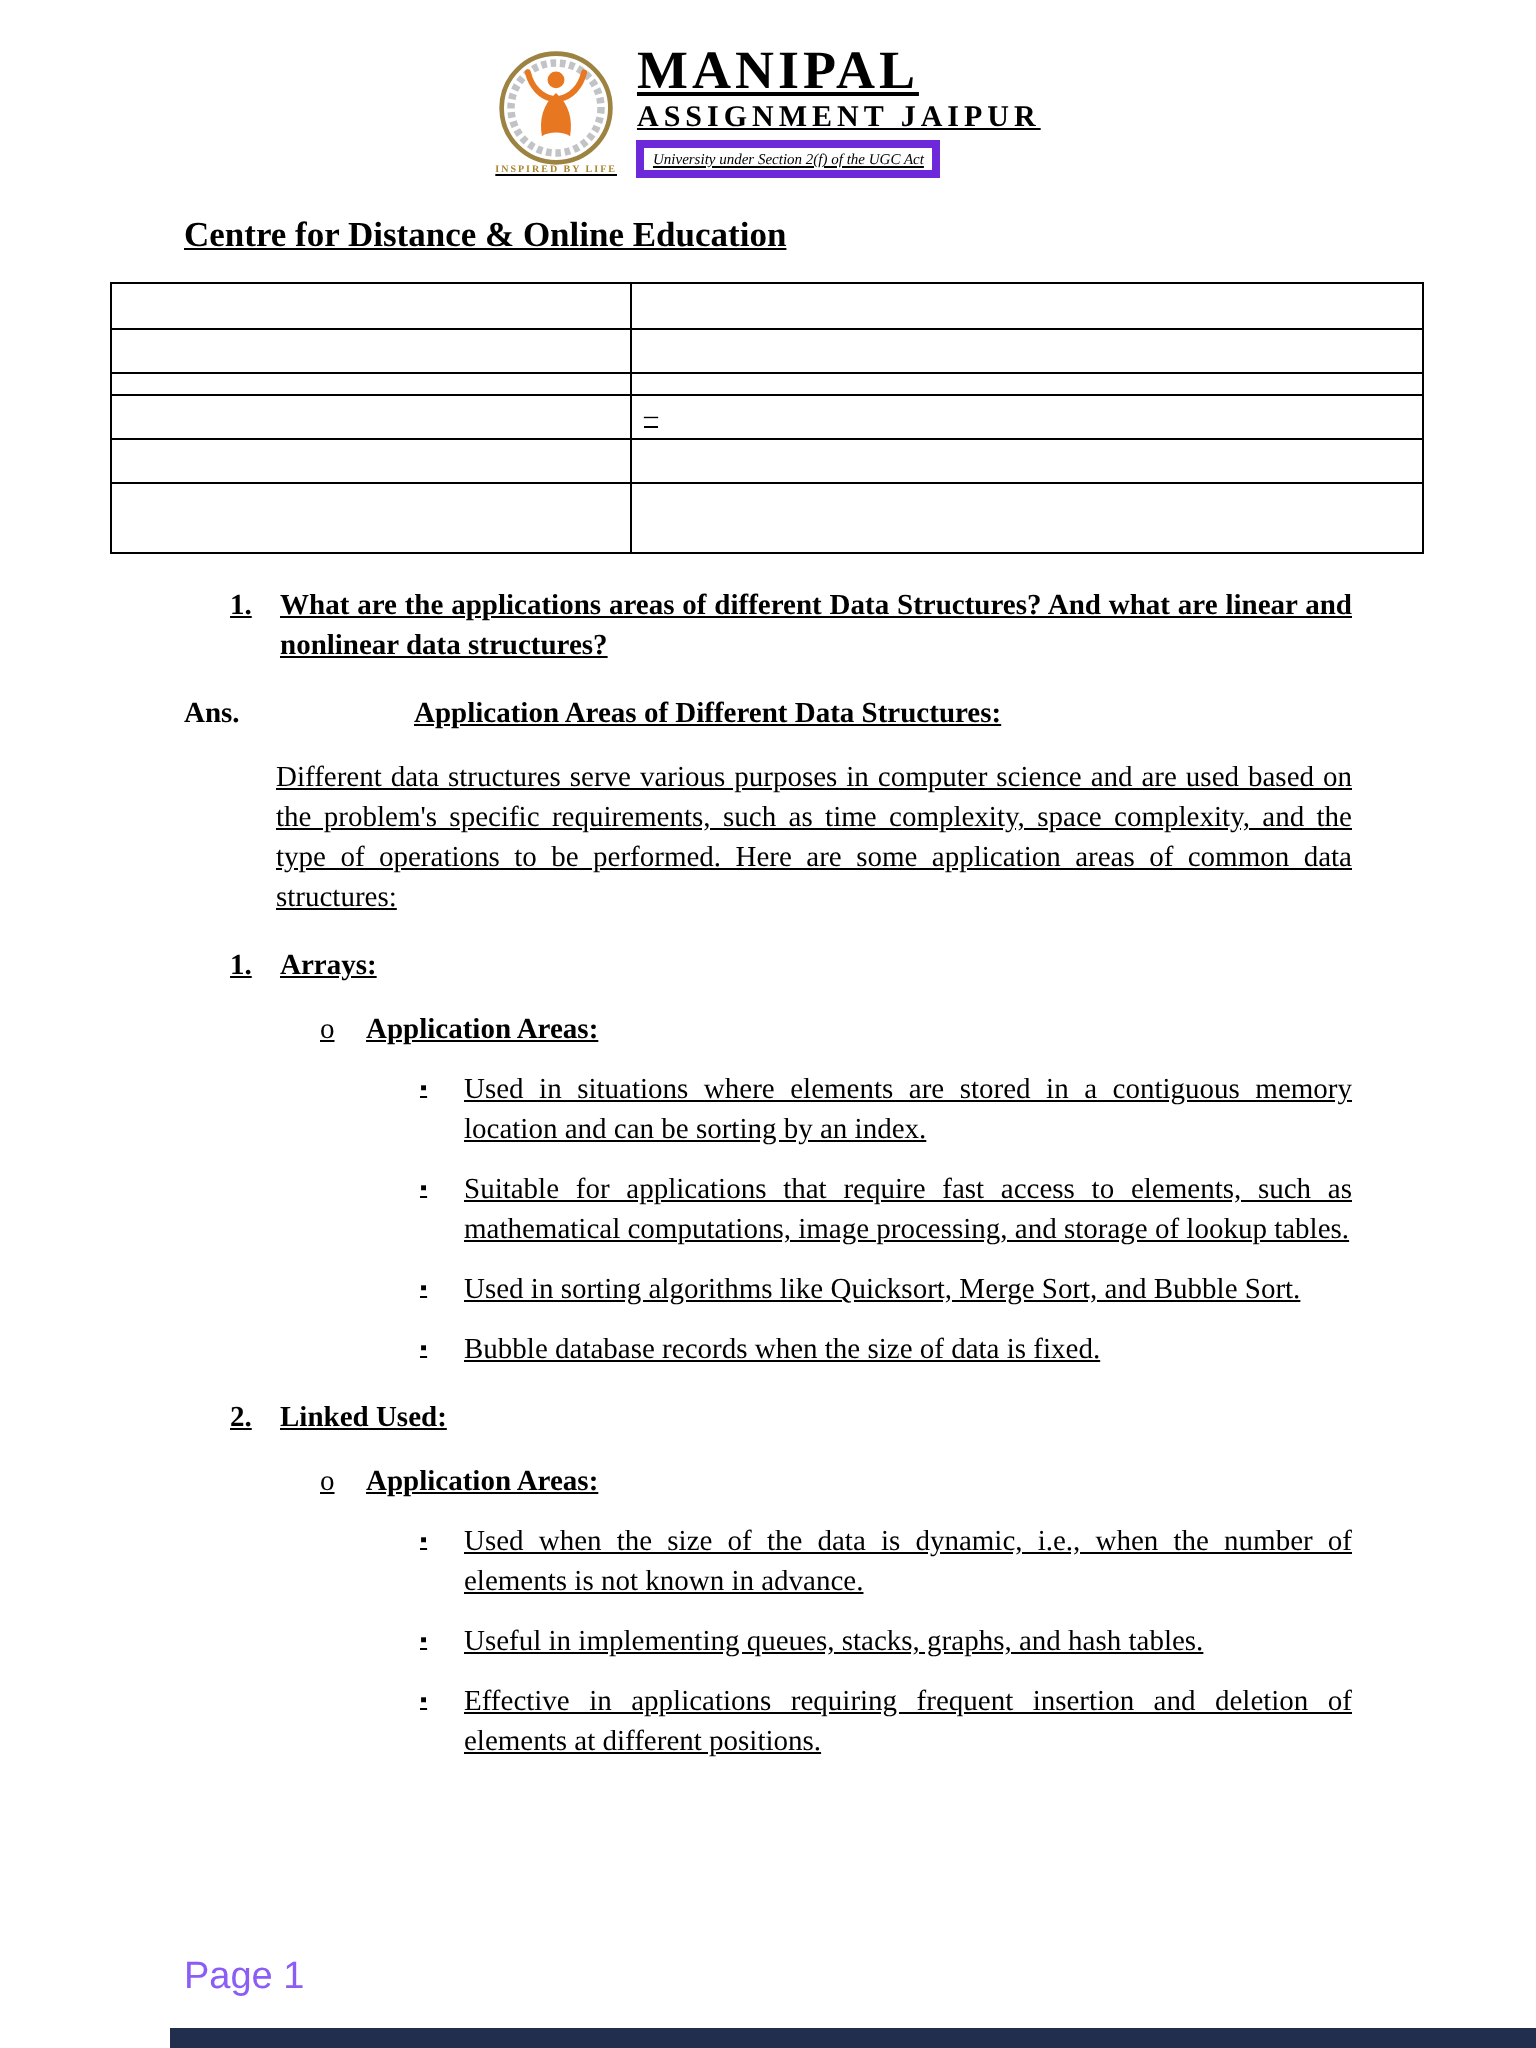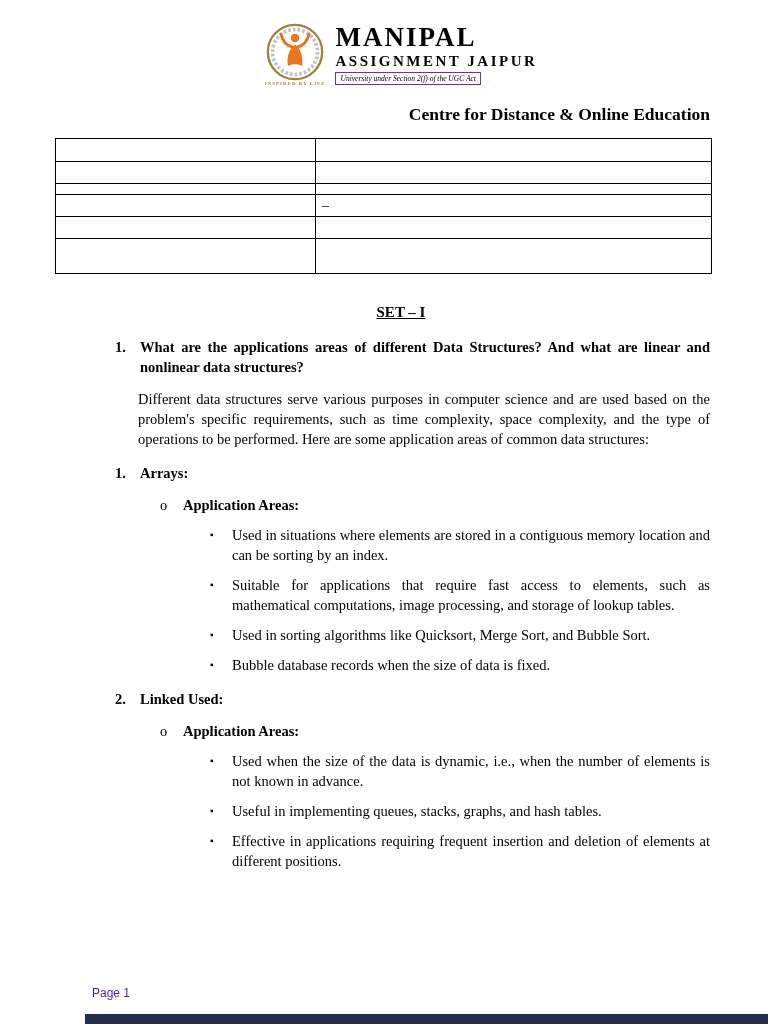--- a/index.html
+++ b/index.html
@@ -4,34 +4,34 @@
 <style>
   * { margin: 0; padding: 0; box-sizing: border-box; }
   html, body { width: 768px; height: 1024px; background: #ffffff; }
   body {
     font-family: "Liberation Serif", "DejaVu Serif", serif;
     color: #000;
     position: relative;
     overflow: hidden;
   }
   .page { position: absolute; inset: 0; background: #fff; }
-  .content { padding: 22px 58px 0 92px; }
+  .content { padding: 22px 92px 0 92px; text-decoration: underline; }
 
   
   .logo-block { display: flex; justify-content: center; align-items: center; gap: 10px; }
   .emblem-wrap { display: flex; flex-direction: column; align-items: center; }
   .emblem-wrap svg { width: 60px; height: 60px; display: block; }
   .ribbon-text { font-size: 5px; font-weight: bold; color: #a8842e; letter-spacing: 1px; margin-top: -1px; }
   .logo-text { display: flex; flex-direction: column; align-items: flex-start; }
   .logo-name { font-size: 27px; font-weight: bold; letter-spacing: 2px; line-height: 1; }
   .logo-sub { font-size: 15px; font-weight: bold; letter-spacing: 2.5px; line-height: 1; margin-top: 3px; }
-  .logo-tagline { font-size: 7.5px; font-style: italic; border: 1px solid #6d28d9; padding: 1px 4px; margin-top: 3px; }
-
-  
-  .doc-title { text-align: right; font-size: 17.5px; font-weight: bold; margin-top: 18px; }
+  .logo-tagline { font-size: 7.5px; font-style: italic; border: 4px solid #6d28d9; padding: 1px 4px; margin-top: 3px; }
+
+  
+  .doc-title { text-align: left; font-size: 17.5px; font-weight: bold; margin-top: 18px; }
   .doc-subtitle { text-align: center; font-size: 14.5px; font-weight: bold; margin-top: 12px; letter-spacing: 0.4px; }
 
   
   table.info { border-collapse: collapse; margin-top: 13px; margin-left: -37px; width: 657px; table-layout: fixed; }
   table.info td { border: 1px solid #000; padding: 1px 6px; font-size: 14px; vertical-align: middle; }
   table.info .c1 { width: 260px; }
   table.info tr:nth-child(1) td { height: 23px; }
   table.info tr:nth-child(2) td { height: 22px; }
   table.info tr:nth-child(3) td { height: 11px; }
   table.info tr:nth-child(4) td { height: 22px; }
@@ -61,21 +61,21 @@
   .sub-heading .sub-text { font-weight: bold; }
 
   .bullet { display: flex; margin-top: 10px; margin-left: 118px; font-size: 14.5px; line-height: 1.38; }
   .bullet-marker { width: 22px; flex: 0 0 22px; font-size: 10px; padding-top: 3px; }
   .bullet-text { flex: 1; text-align: justify; }
 
   
   .page-number {
     position: absolute; left: 92px; bottom: 24px;
     font-family: "Liberation Sans", "DejaVu Sans", sans-serif;
-    font-size: 12px; color: #4c1d95;
+    font-size: 19px; color: #8b5cf6;
   }
   .next-page-edge {
     position: absolute; left: 85px; right: 0; bottom: 0; height: 10px;
     background: #222e4e;
   }
 </style>
 </head>
 <body>
 
 <div class="page">
@@ -128,29 +128,29 @@
           <td></td>
           <td></td>
         </tr>
         <tr>
           <td></td>
           <td></td>
         </tr>
       </tbody>
     </table>
 
-    <div class="set-heading">
-      <span>SET – I</span>
-    </div>
 
     <div class="question">
       <span class="qnum">1.</span>
       <div class="qtext">What are the applications areas of different Data Structures? And what are linear and nonlinear data structures?</div>
     </div>
 
+    <div class="ans-line">
+      <span class="ans-label">Ans.</span><span class="ans-heading">Application Areas of Different Data Structures:</span>
+    </div>
 
     <p class="intro">Different data structures serve various purposes in computer science and are used based on the problem's specific requirements, such as time complexity, space complexity, and the type of operations to be performed. Here are some application areas of common data structures:</p>
 
     <div class="sec-heading">
       <span class="secnum">1.</span>
       <span class="sectitle">Arrays:</span>
     </div>
     <div class="sub-heading">
       <span class="circle-marker">o</span>
       <span class="sub-text">Application Areas:</span>

